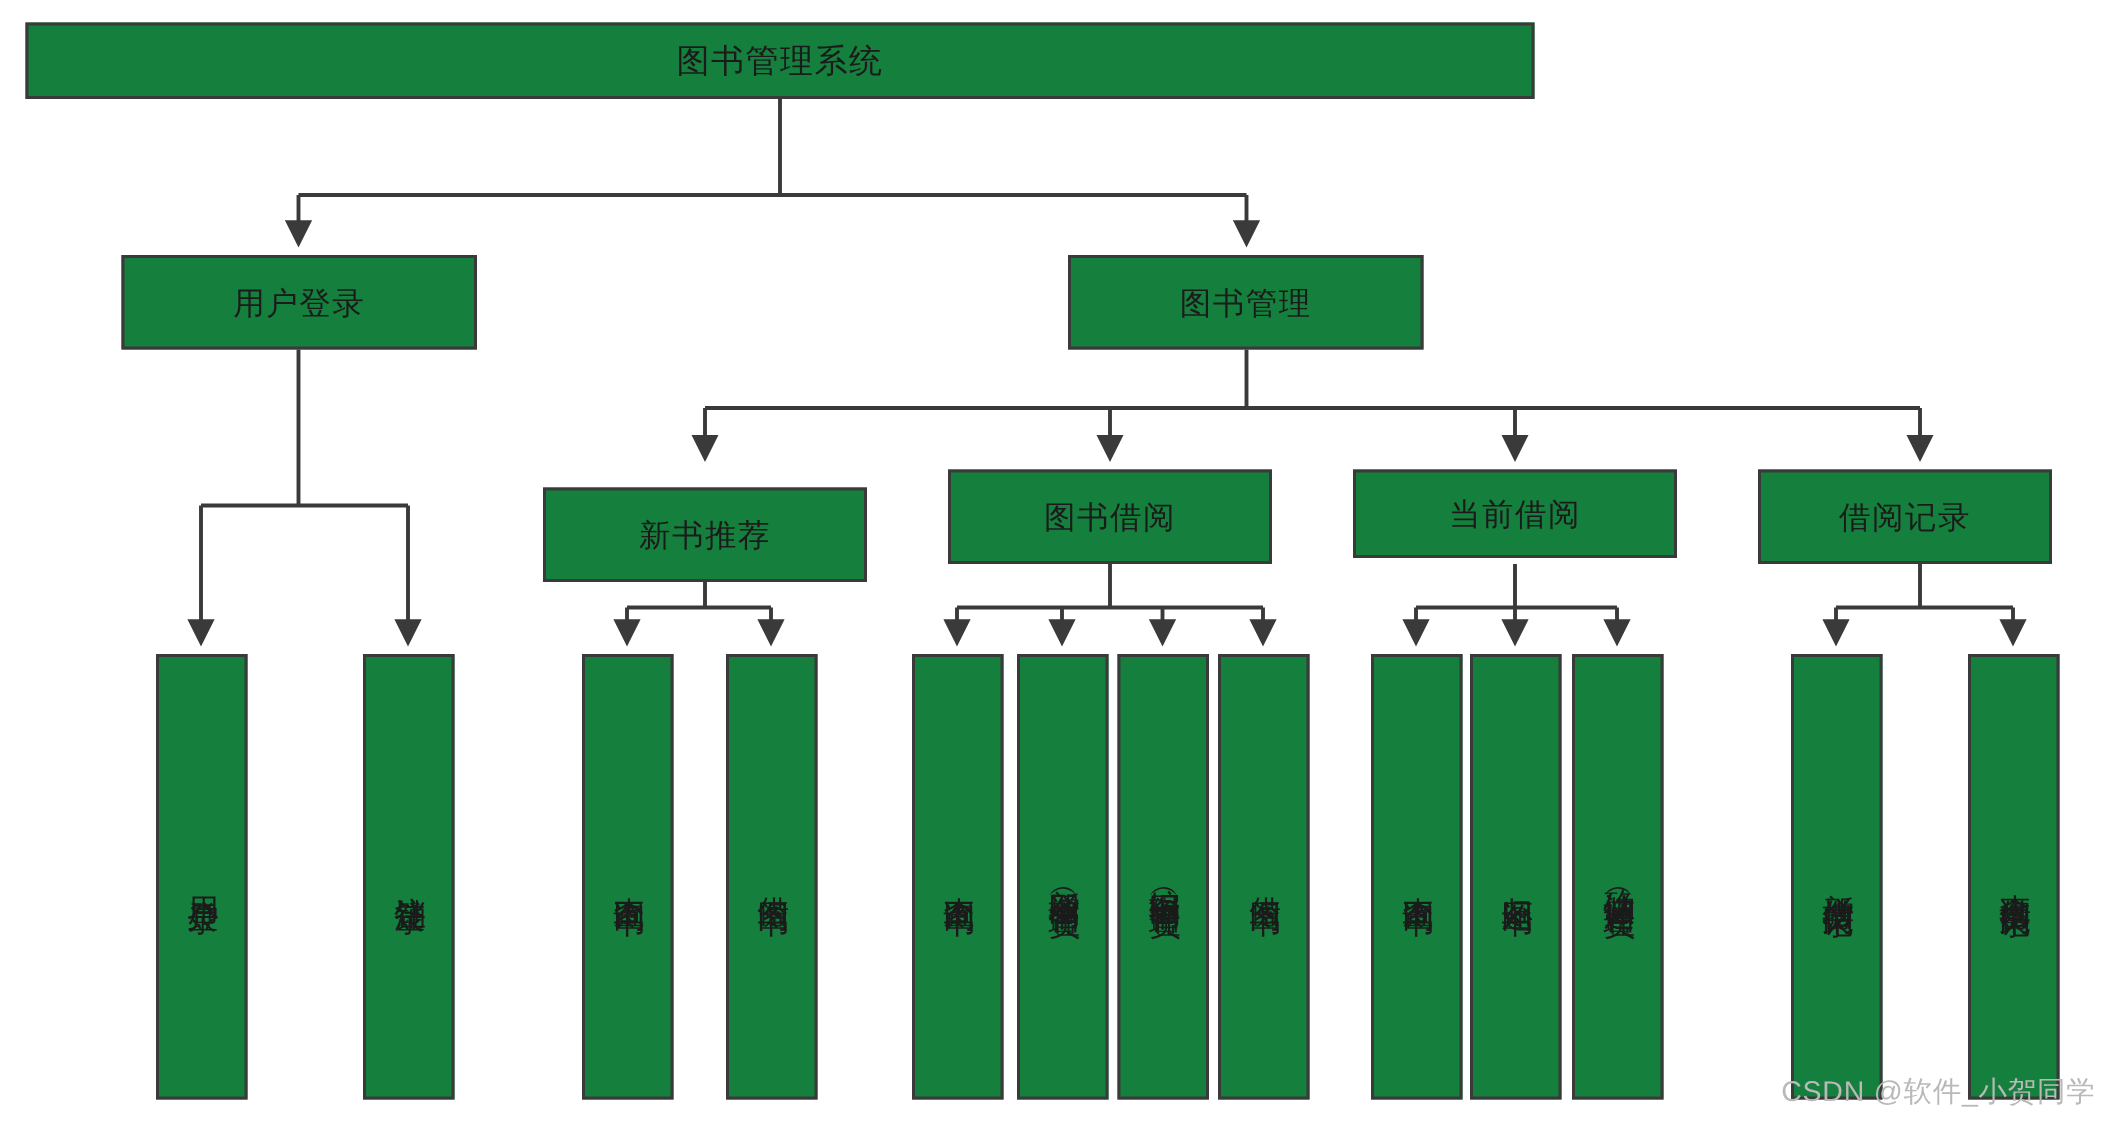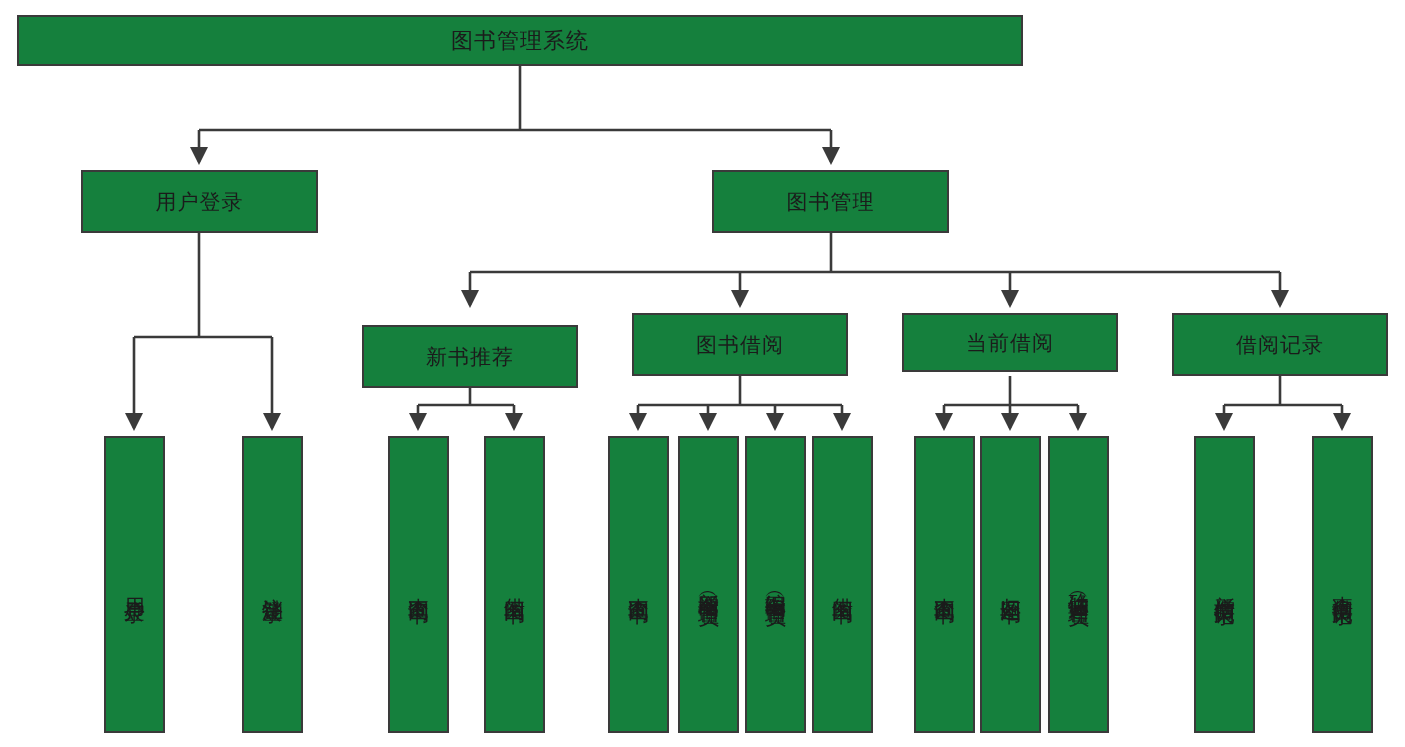--- a/index.html
+++ b/index.html
@@ -131,21 +131,21 @@
 
   <div class="node horiz" style="left:362px; top:325px; width:216px; height:63px;">
     <span>新书推荐</span>
   </div>
   <div class="node horiz" style="left:632px; top:313px; width:216px; height:63px;text-align:center;">
     <span>图书借阅</span>
   </div>
   <div class="node horiz" style="left:902px; top:313px; width:216px; height:59px;">
     <span>当前借阅</span>
   </div>
-  <div class="node horiz" style="left:1172px; top:313px; width:216px; height:63px;">
+  <div class="node horiz" style="left:1172px; top:313px; width:196px; height:63px;">
     <span>借阅记录</span>
   </div>
 
   <div class="node vert" style="left:104px; top:436px; width:61px; height:297px;">
     <span class="vtext">用户登录</span>
   </div>
   <div class="node vert" style="left:242px; top:436px; width:61px; height:297px;">
     <span class="vtext">注销登录</span>
   </div>
 
@@ -179,14 +179,15 @@
     <span class="vtext">确认归还（管理员）</span>
   </div>
 
   <div class="node vert" style="left:1194px; top:436px; width:61px; height:297px;">
     <span class="vtext">新增借阅记录</span>
   </div>
   <div class="node vert" style="left:1312px; top:436px; width:61px; height:297px;">
     <span class="vtext">查询借阅记录</span>
   </div>
 
+  <div class="watermark">CSDN @软件_小贺同学</div>
 
 </div>
 
 </body></html>

